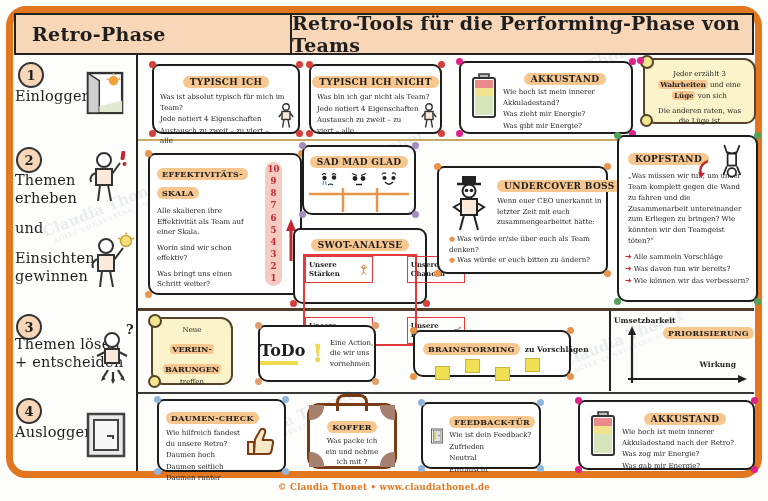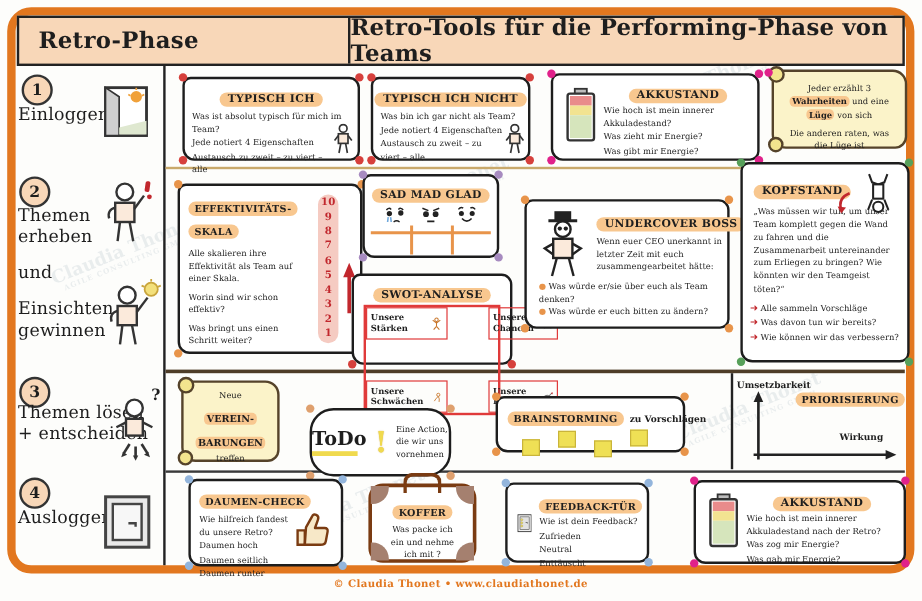--- a/index.html
+++ b/index.html
@@ -438,21 +438,21 @@
   </div>
 </div>
 
 <div class="scroll" style="left:151px;top:317px;width:82px;height:68px;padding:6px 4px;">
   <div class="s tc">Neue</div>
   <div class="tc" style="margin-top:1px;"><span class="hl" style="font-size:8px;">VEREIN-</span></div>
   <div class="tc" style="margin-top:1px;"><span class="hl" style="font-size:8px;">BARUNGEN</span></div>
   <div class="s tc" style="margin-top:1px;">treffen</div>
 </div>
 
-<div class="card" style="left:258px;top:340px;width:118px;height:57px;display:flex;align-items:center;justify-content:center;gap:7px;border-radius:20px;">
+<div class="card" style="left:258px;top:325px;width:118px;height:57px;display:flex;align-items:center;justify-content:center;gap:7px;">
   <i class="dot c-tan d-tl"></i>
     <i class="dot c-tan d-tr"></i>
   <i class="dot c-tan d-bl"></i>
     <i class="dot c-tan d-br"></i>
   <div>
     <div class="todo-word">ToDo</div>
     <div class="todo-underline"></div>
   </div>
   <div class="todo-bang">!</div>
   <div class="s" style="width:44px;">Eine Action, die wir uns vornehmen</div>

